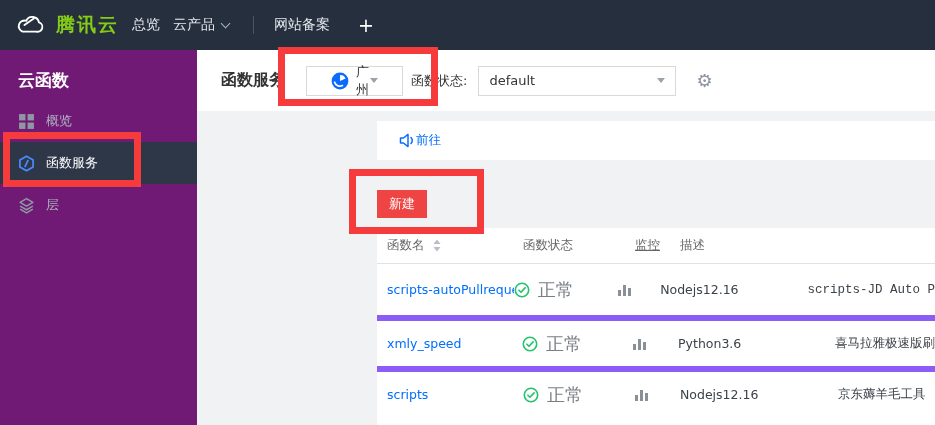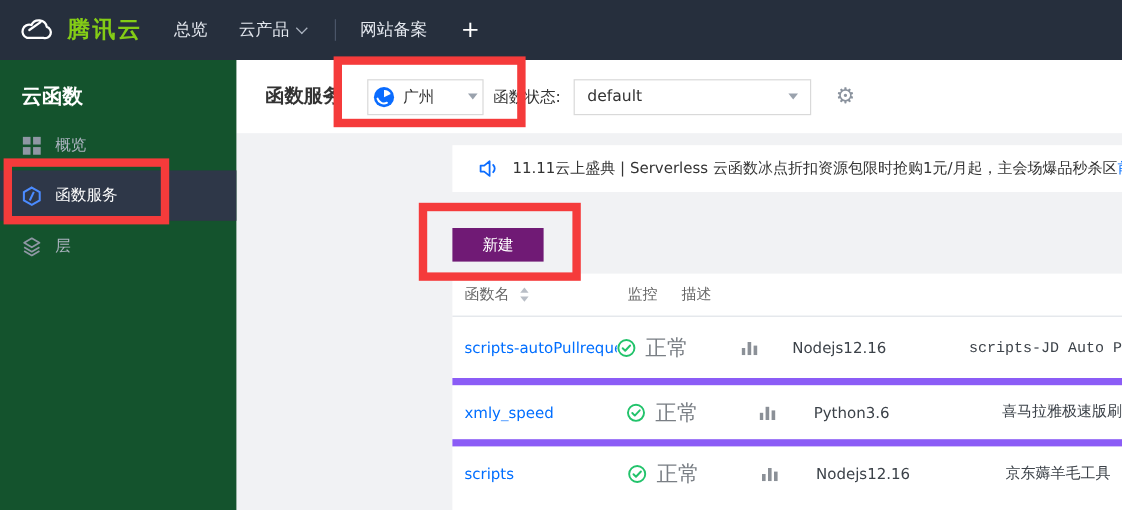--- a/index.html
+++ b/index.html
@@ -8,65 +8,65 @@
     position:relative; overflow:hidden; background:#f1f2f4;
     font-family:"DejaVu Sans","Liberation Sans",sans-serif;
     -webkit-font-smoothing:antialiased; font-size:13px; color:#333;
   }
 
   
   .topnav { position:absolute; left:0; top:0; width:935px; height:50px;
     background:#262f3d; display:flex; align-items:center; z-index:2; }
   .brand { display:flex; align-items:center; margin-left:16px; cursor:pointer; }
   .brand-name { color:#84cc16; font-size:19px; font-weight:bold; margin-left:10px; letter-spacing:2px; }
-  .nav-item { color:#e3e7ee; font-size:14px; margin-left:26px; cursor:pointer; display:flex; align-items:center; }
+  .nav-item { color:#e3e7ee; font-size:14px; margin-left:13px; cursor:pointer; display:flex; align-items:center; }
   .nav-caret { width:7px; height:7px; border-right:1.5px solid #aab2bf; border-bottom:1.5px solid #aab2bf;
     transform:rotate(45deg); margin-left:7px; margin-top:-4px; }
   .nav-divider { width:1px; height:18px; background:#4a5568; margin-left:24px; }
   .nav-plus { color:#fff; font-size:19px; margin-left:28px; cursor:pointer; font-weight:400; }
 
   
-  .sidebar { position:absolute; left:0; top:50px; width:197px; height:375px; background:#14532d; z-index:1; }
+  .sidebar { position:absolute; left:0; top:50px; width:197px; height:375px; background:#701a75; z-index:1; }
   .sidebar-title { color:#fff; font-size:17px; font-weight:bold; padding:19px 0 0 18px; height:50px; }
   .side-item { height:42px; display:flex; align-items:center; padding-left:18px; cursor:pointer; }
   .side-item .label { color:#aeb5c2; font-size:13px; margin-left:11px; }
   .side-item.active { background:#2e3748; }
   .side-item.active .label { color:#ffffff; }
   .side-icon { width:17px; height:17px; display:inline-flex; }
 
   
   .pageheader { position:absolute; left:197px; top:50px; width:738px; height:61px;
     background:#ffffff; display:flex; align-items:center; padding-left:24px; }
   .page-title { font-size:16px; font-weight:bold; color:#333; }
   .region-box { margin-left:21px; width:97px; height:30px; border:1px solid #d9d9d9; background:#fff;
-    display:flex; align-items:center; padding:0 4px; cursor:pointer; }
+    display:flex; align-items:center; padding:0 24px; cursor:pointer; }
   .region-label { font-size:13px; color:#333; margin-left:7px; flex:1; }
   .caret-down { width:0; height:0; border-left:4px solid transparent; border-right:4px solid transparent;
     border-top:5px solid #9aa2ad; }
   .ns-label { margin-left:8px; font-size:13px; color:#333; }
   .ns-select { margin-left:11px; width:198px; height:30px; border:1px solid #d9d9d9; background:#fff;
     display:flex; align-items:center; padding:0 10px; cursor:pointer;gap:36px; }
   .ns-value { font-size:13px; color:#333; flex:1; }
   .gear { margin-left:20px; font-size:18px; color:#8b939e; cursor:pointer; line-height:1; }
 
   
   .banner { position:absolute; left:377px; top:121px; width:558px; height:39px; background:#fff;
     display:flex; align-items:center; padding-left:22px; white-space:nowrap; overflow:visible; }
   .banner-text { font-size:12.5px; color:#333; margin-left:11px; }
   .banner-link { font-size:12.5px; color:#006eff; cursor:pointer; }
 
-  .create-btn { position:absolute; left:377px; top:190px; width:76px; height:28px; background:#701a75;
+  .create-btn { position:absolute; left:377px; top:190px; width:50px; height:28px; background:#ef4444;
     color:#fff; font-size:13px; border:none; cursor:pointer; display:flex; align-items:center; justify-content:center; }
 
   .table-panel { position:absolute; left:377px; top:228px; width:558px; height:197px; background:#fff; }
   .trow { display:flex; align-items:center; height:51px; border-top:6px solid #8b5cf6; white-space:nowrap; }
   .thead { height:36px; border-top:none; border-bottom:1px solid #dfe3e8; color:#666; font-size:12.5px; }
   .col-name { width:146px; padding-left:10px; display:flex; align-items:center; overflow:hidden; }
   .col-status { width:112px; display:flex; align-items:center; }
-  .col-monitor { width:45px; display:flex; align-items:flex-start; }
+  .col-monitor { width:45px; display:flex; align-items:flex-start;text-decoration:underline; }
   .col-runtime { width:158px; }
   .col-desc { flex:0 0 auto;font-family:Liberation Mono, monospace; }
   .fn-link { color:#006eff; font-size:12.5px; cursor:pointer; text-decoration:none; }
   .status-text { color:#7a7f85; font-size:18px; margin-left:8px; }
   .cell-text { color:#3c4249; font-size:12.5px; }
   .sort-icon { margin-left:8px; display:inline-flex; cursor:pointer; }
   .bars { display:inline-flex; align-items:flex-end; cursor:pointer; }
 
   
   .anno { position:absolute; border:7px solid #f53b3b; background:transparent; z-index:50; pointer-events:none; }
@@ -157,38 +157,40 @@
   <span class="gear">⚙</span>
 </div>
 
 <div class="banner">
   <span class="side-icon" style="width:17px;height:15px;">
     <svg viewBox="0 0 17 15" width="17" height="15">
         <path d="M1.5 5h3l4.5-3.6v12.2L4.5 10h-3z" fill="none" stroke="#0a6cff" stroke-width="1.5" stroke-linejoin="round"></path>
         <path d="M12 4.5a4.2 4.2 0 0 1 0 6" fill="none" stroke="#0a6cff" stroke-width="1.5" stroke-linecap="round"></path>
       </svg>
   </span>
-  <span class="banner-text">11.11云上盛典 | Serverless 云函数冰点折扣资源包限时抢购1元/月起，主会场爆品秒杀区</span>
   <span class="banner-link">前往</span>
 
 </div>
 
 <button class="create-btn">新建</button>
 
 <div class="table-panel">
   <div class="trow thead">
     <div class="col-name">
       <span>函数名</span>
       <span class="sort-icon">
         <svg viewBox="0 0 8 13" width="8" height="13">
             <polygon points="4,0.5 7.5,5 0.5,5" fill="#b9bec6"></polygon>
             <polygon points="0.5,8 7.5,8 4,12.5" fill="#b9bec6"></polygon>
           </svg>
       </span>
     </div>
+    <div class="col-status">
+        <span>函数状态</span>
+      </div>
     <div class="col-monitor">
         <span>监控</span>
       </div>
     <div class="col-desc"><span>描述</span></div>
   </div>
 
   <div class="trow" style="border-top:none;">
     <div class="col-name">
         <a class="fn-link">scripts-autoPullrequest</a>
       </div>

